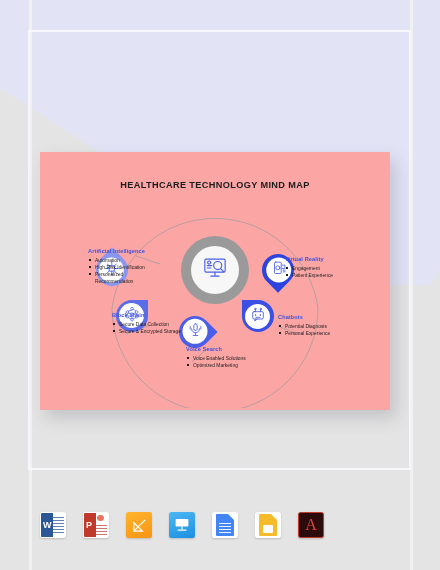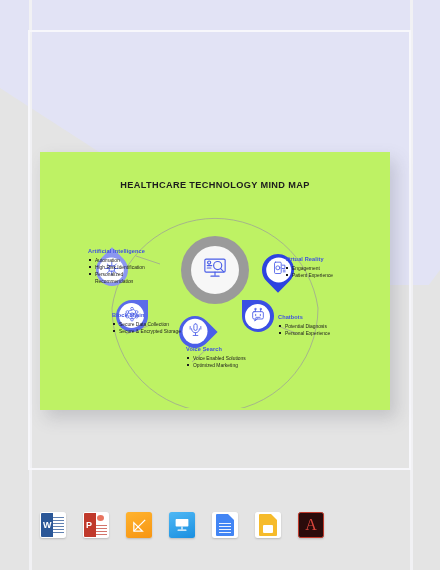--- a/index.html
+++ b/index.html
@@ -52,21 +52,21 @@
     z-index: 2;
   }
   .vert-streak.right {
     left: auto; right: 27px;
   }
   
   #slide {
     position: absolute;
     left: 40px; top: 152px;
     width: 350px; height: 258px;
-    background: #bef264;
+    background: #fca5a5;
     box-shadow: 6px 8px 16px rgba(80,80,95,0.22);
     z-index: 5;
   }
   #slide-title {
     position: absolute;
     left: 0; top: 28px;
     width: 350px;
     text-align: center;
     font-size: 9.2px;
     font-weight: bold;

